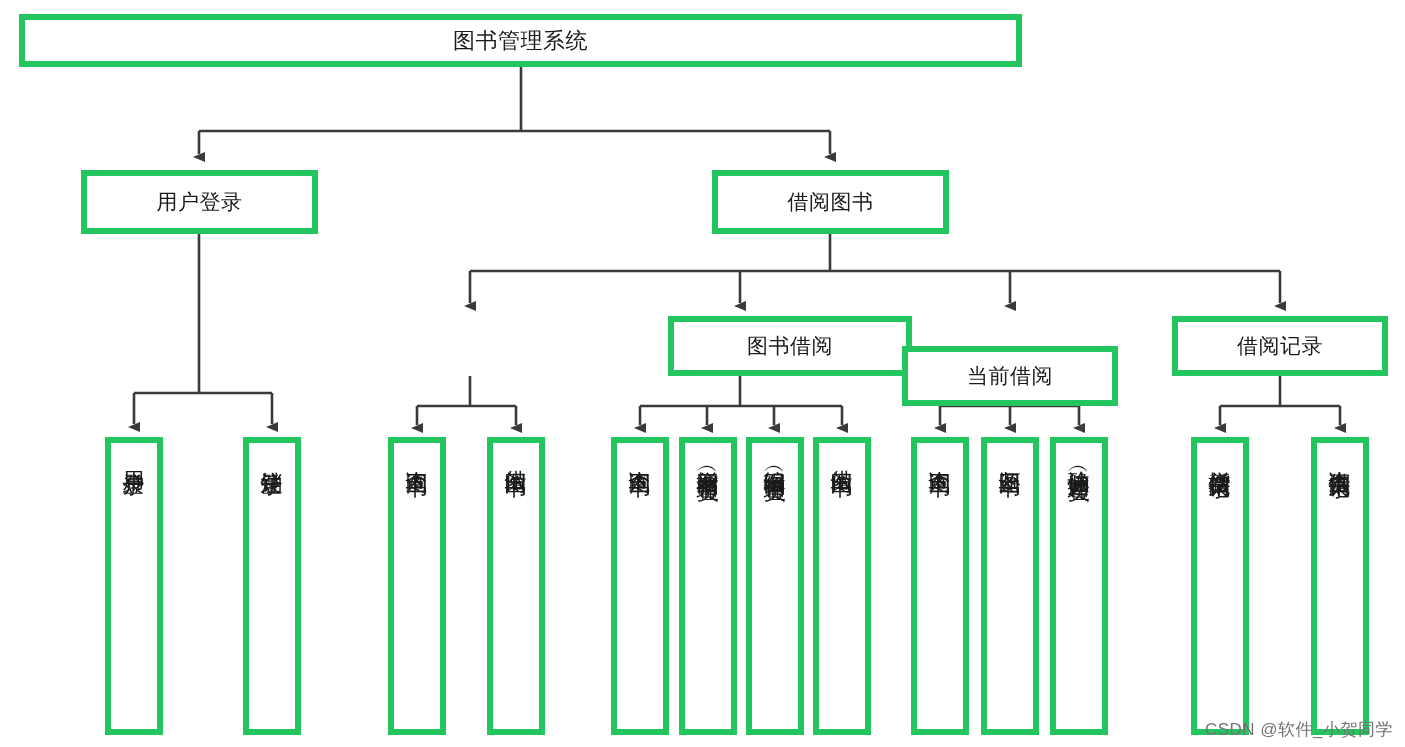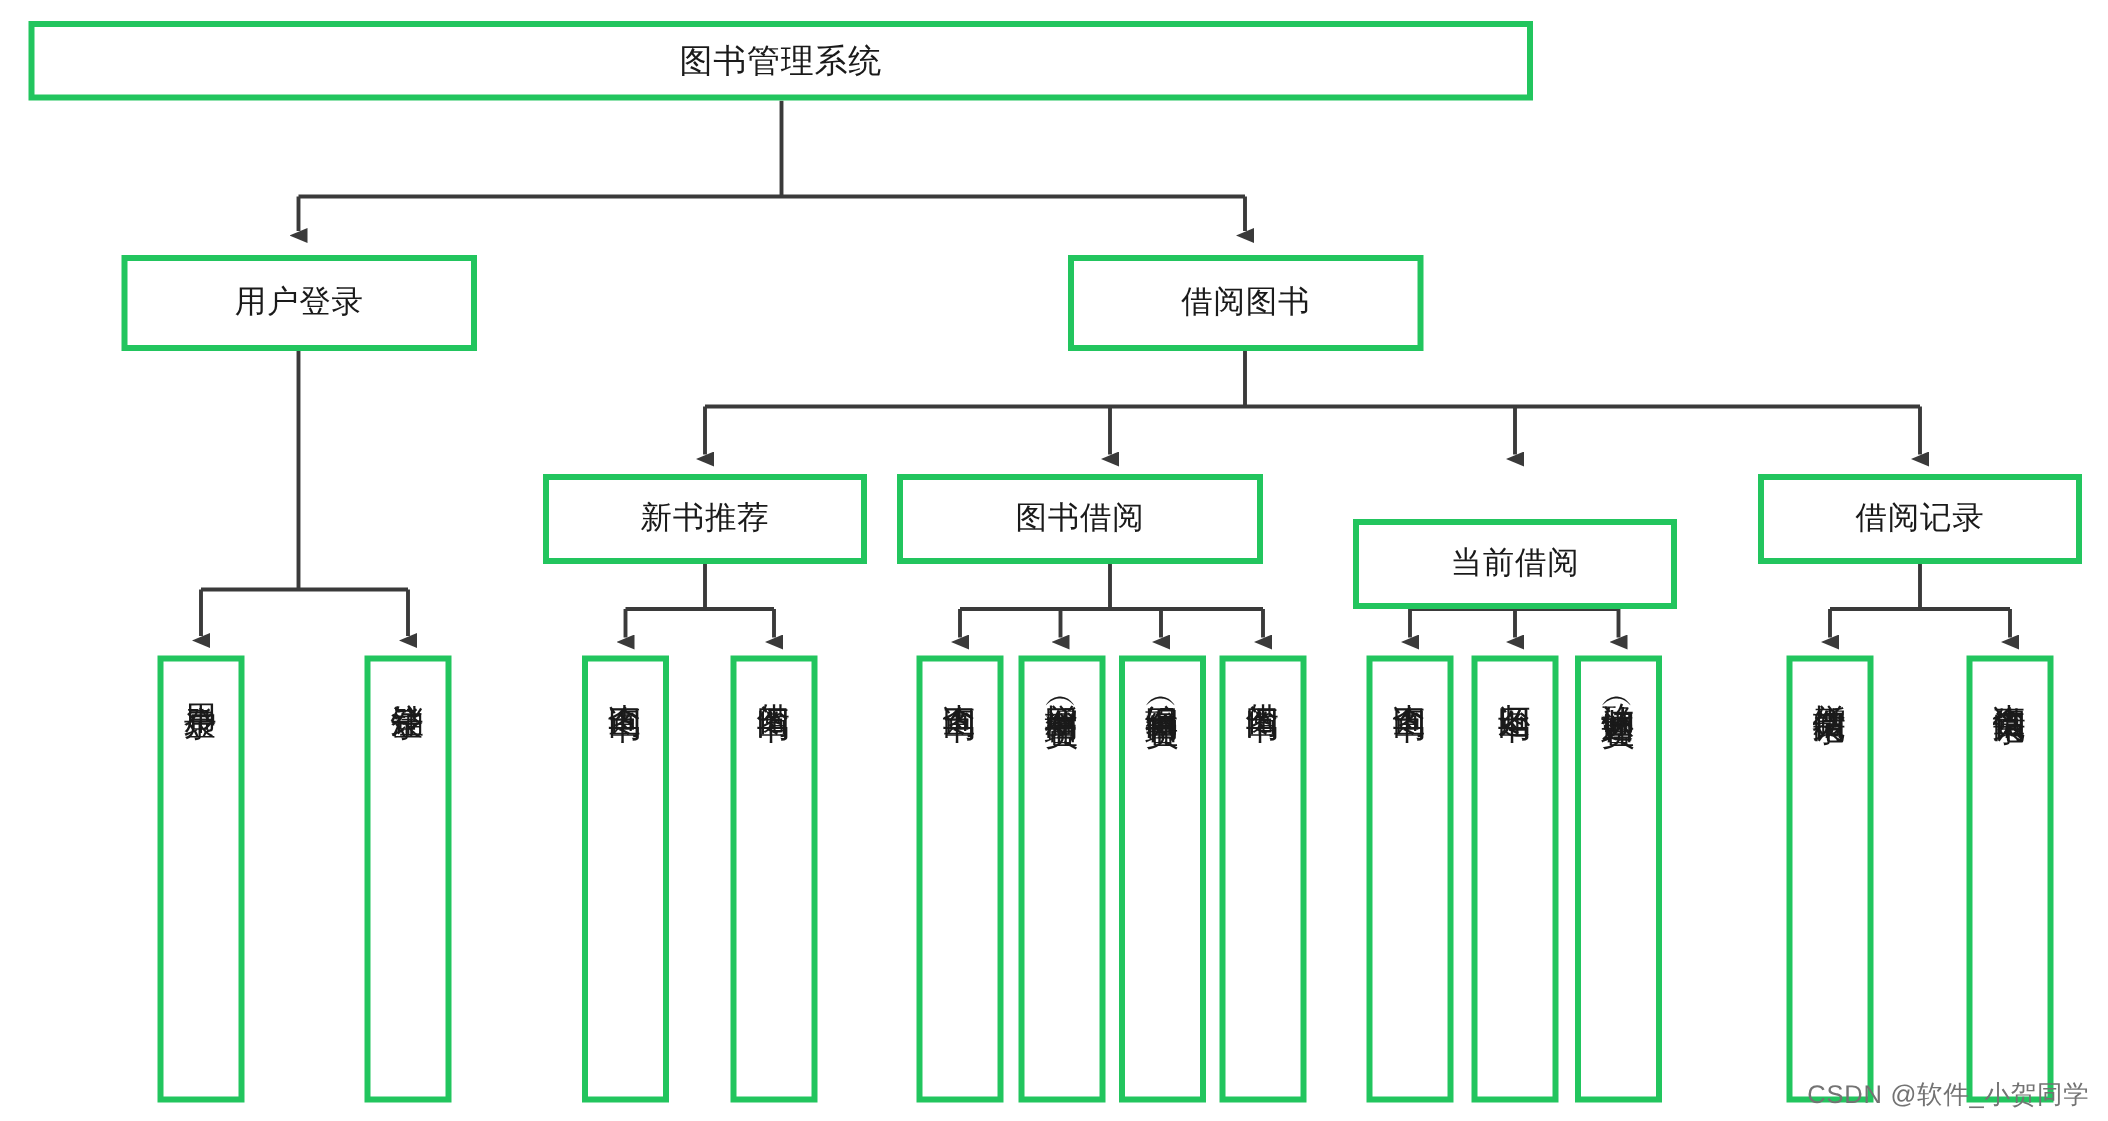--- a/index.html
+++ b/index.html
@@ -22,21 +22,21 @@
     left: 0;
     top: 0;
     width: 1405px;
     height: 747px;
     pointer-events: none;
   }
   .node {
     position: absolute;
     box-sizing: border-box;
     background: #ffffff;
-    border: 4px solid #22c55e;
+    border: 6px solid #22c55e;
     display: flex;
     align-items: center;
     justify-content: center;
     color: #1a1a1a;
   }
   .node .lbl {
     display: block;
     text-align: center;
     line-height: 1.18;
     letter-spacing: 0.5px;
@@ -129,24 +129,21 @@
     <span class="lbl">图书管理系统</span>
   </div>
 
   <div class="node horiz" style="left:81px; top:170px; width:237px; height:64px;">
     <span class="lbl">用户登录</span>
   </div>
   <div class="node horiz" style="left:712px; top:170px; width:237px; height:64px;">
     <span class="lbl">借阅图书</span>
   </div>
 
-  <div class="node horiz" style="left:362px; top:316px; width:216px; height:60px;">
-    <span class="lbl">新书推荐</span>
-  </div>
-  <div class="node horiz" style="left:598px; top:316px; width:244px; height:60px;">
+  <div class="node horiz" style="left:668px; top:316px; width:244px; height:60px;font-family:Liberation Serif, serif;">
     <span class="lbl">图书借阅</span>
   </div>
   <div class="node horiz" style="left:902px; top:316px; width:216px; height:60px;margin-top:30px;">
     <span class="lbl">当前借阅</span>
   </div>
   <div class="node horiz" style="left:1172px; top:316px; width:216px; height:60px;">
     <span class="lbl">借阅记录</span>
   </div>
 
   <div class="node vert" style="left:105px; top:437px; width:58px; height:298px;">

